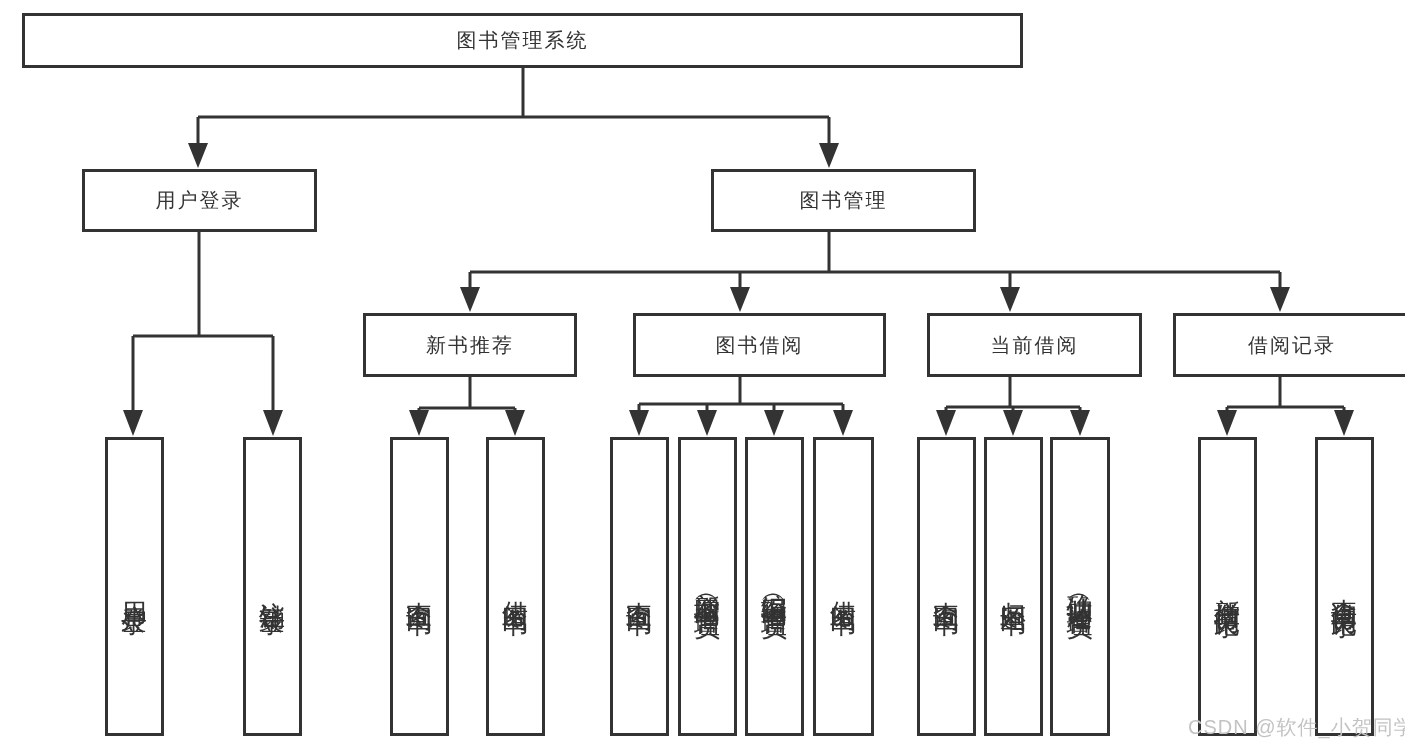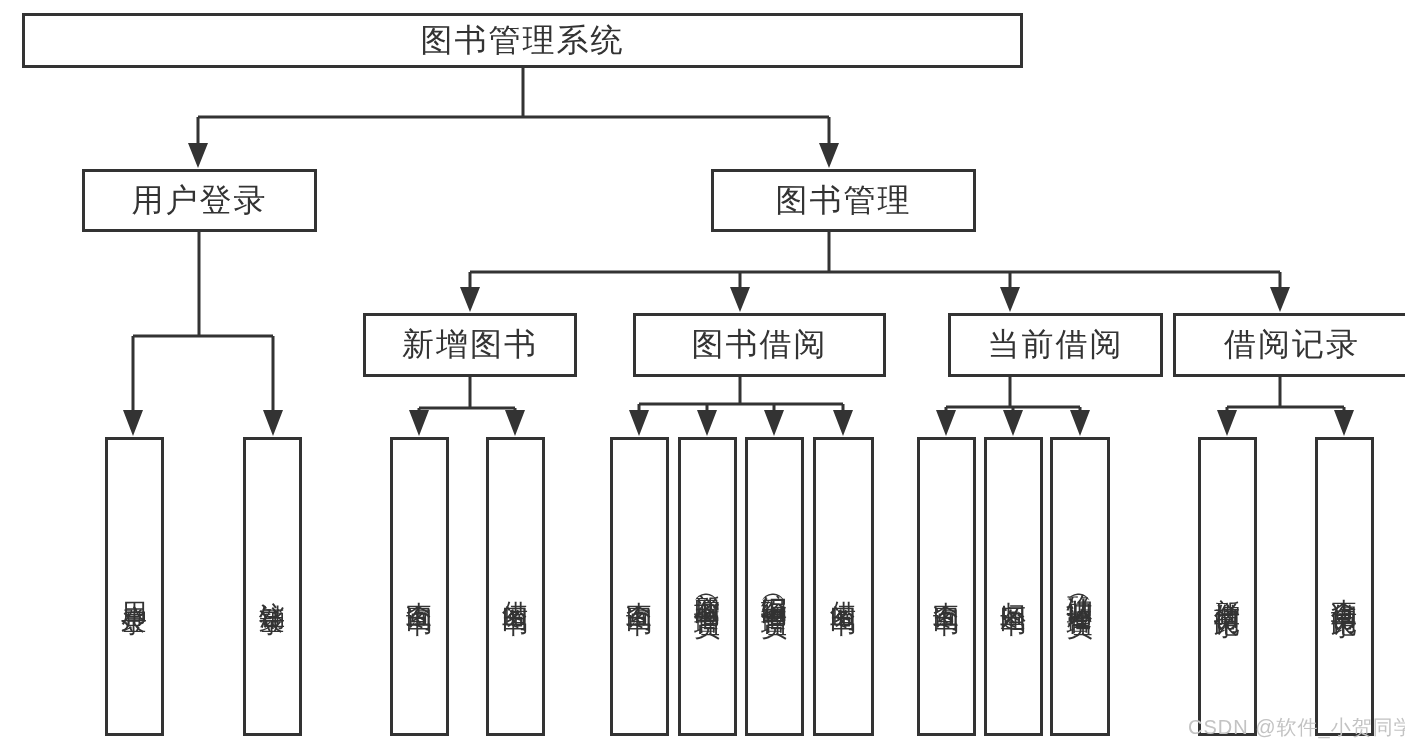--- a/index.html
+++ b/index.html
@@ -14,21 +14,21 @@
   .connectors .ln{fill:none;stroke:#333333;stroke-width:3;}
   .connectors .ah{fill:#333333;stroke:none;}
   .box{
     position:absolute;
     box-sizing:border-box;
     border:3px solid #333333;
     background:#ffffff;
     display:flex;align-items:center;justify-content:center;
     color:#333333;
   }
-  .box.h{font-size:32px;letter-spacing:2px;white-space:nowrap;}
+  .box.h{font-size:20px;letter-spacing:2px;white-space:nowrap;}
   .box.v{font-size:26px;}
   .box.v .vt{
     writing-mode:vertical-rl;
     text-orientation:mixed;
     letter-spacing:3px;
     line-height:1;
   }
   .watermark{
     position:absolute;
     left:1188px;top:714px;
@@ -68,26 +68,26 @@
   </div>
 
   <div class="box h" style="left:82px;top:169px;width:235px;height:63px">
     <span>用户登录</span>
   </div>
   <div class="box h" style="left:711px;top:169px;width:265px;height:63px">
     <span>图书管理</span>
   </div>
 
   <div class="box h" style="left:363px;top:313px;width:214px;height:64px">
-    <span>新增图书</span>
+    <span>新书推荐</span>
   </div>
   <div class="box h" style="left:633px;top:313px;width:253px;height:64px">
     <span>图书借阅</span>
   </div>
-  <div class="box h" style="left:948px;top:313px;width:215px;height:64px">
+  <div class="box h" style="left:927px;top:313px;width:215px;height:64px">
     <span>当前借阅</span>
   </div>
   <div class="box h" style="left:1173px;top:313px;width:238px;height:64px">
     <span>借阅记录</span>
   </div>
 
   <div class="box v" style="left:105px;top:437px;width:59px;height:299px">
     <span class="vt">用户登录</span>
   </div>
   <div class="box v" style="left:243px;top:437px;width:59px;height:299px">

